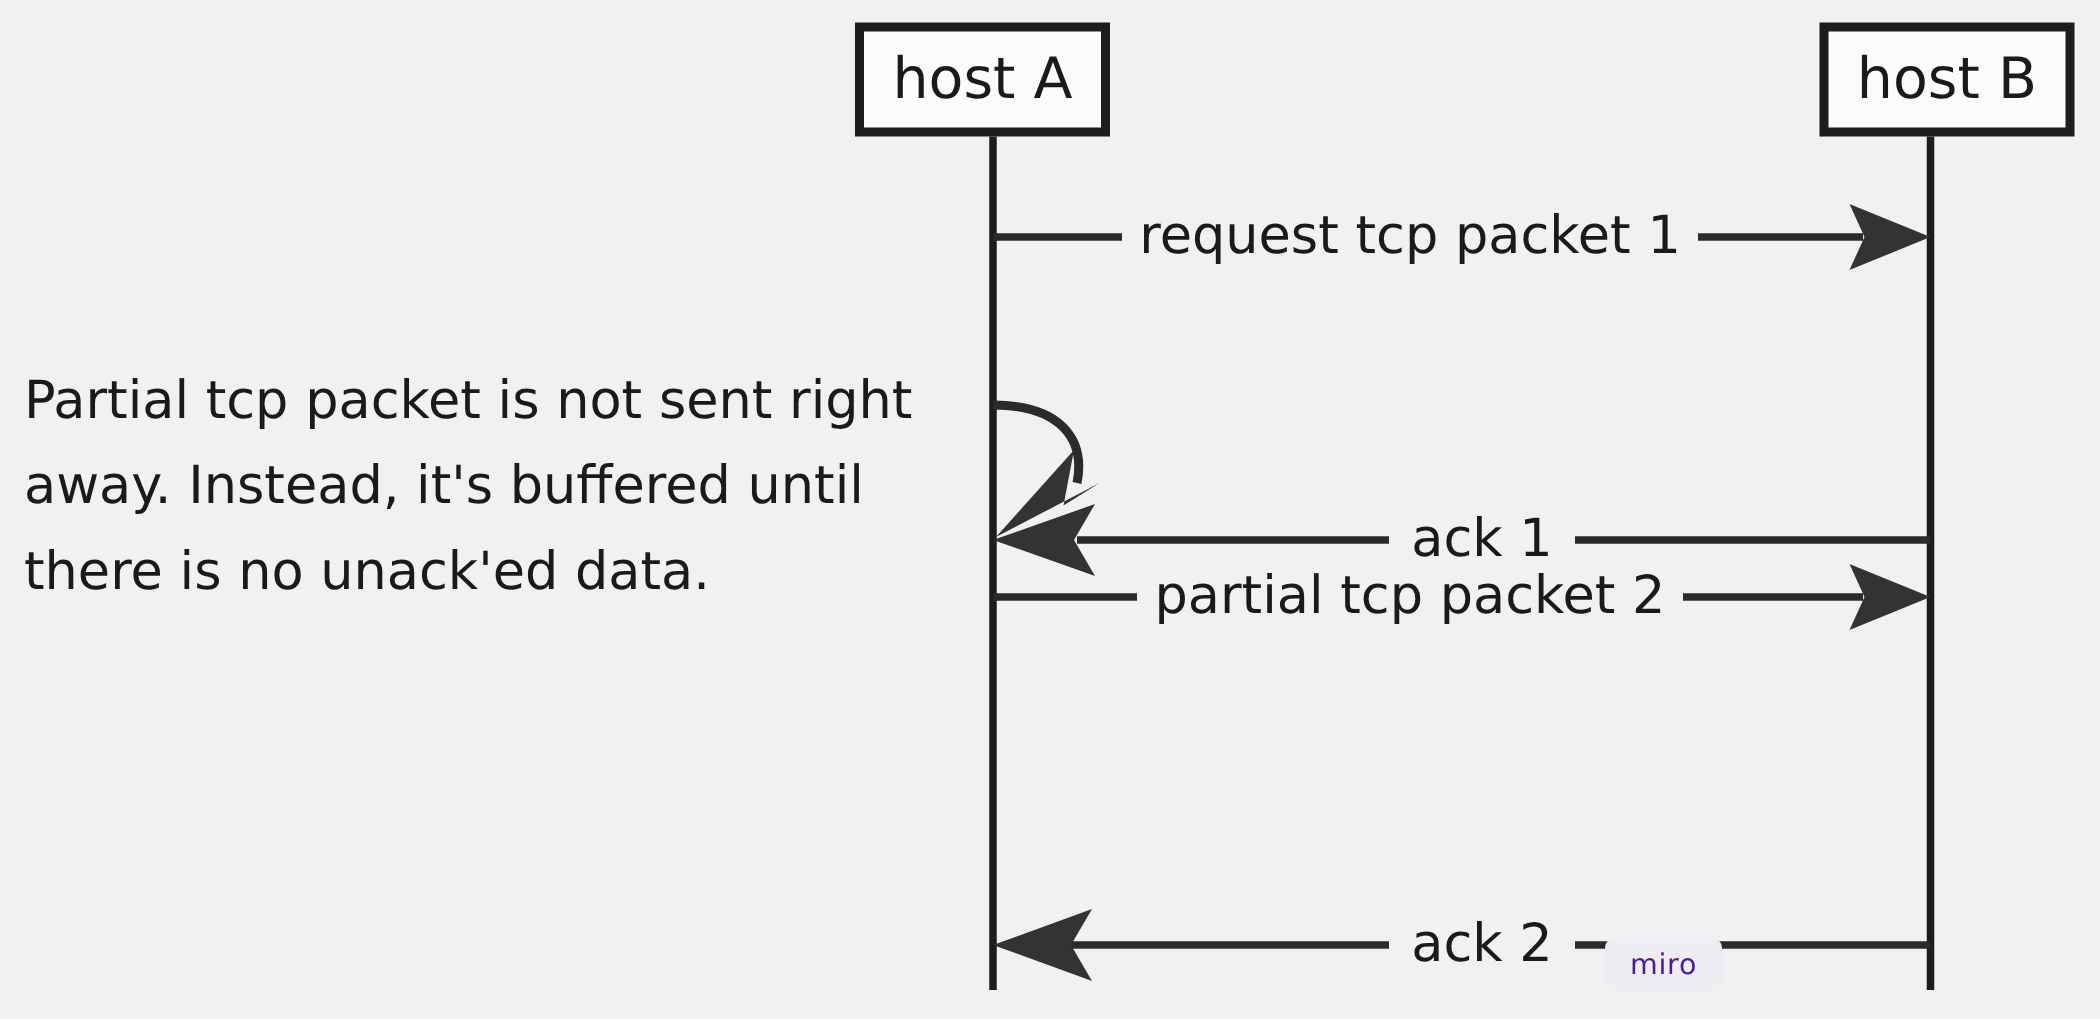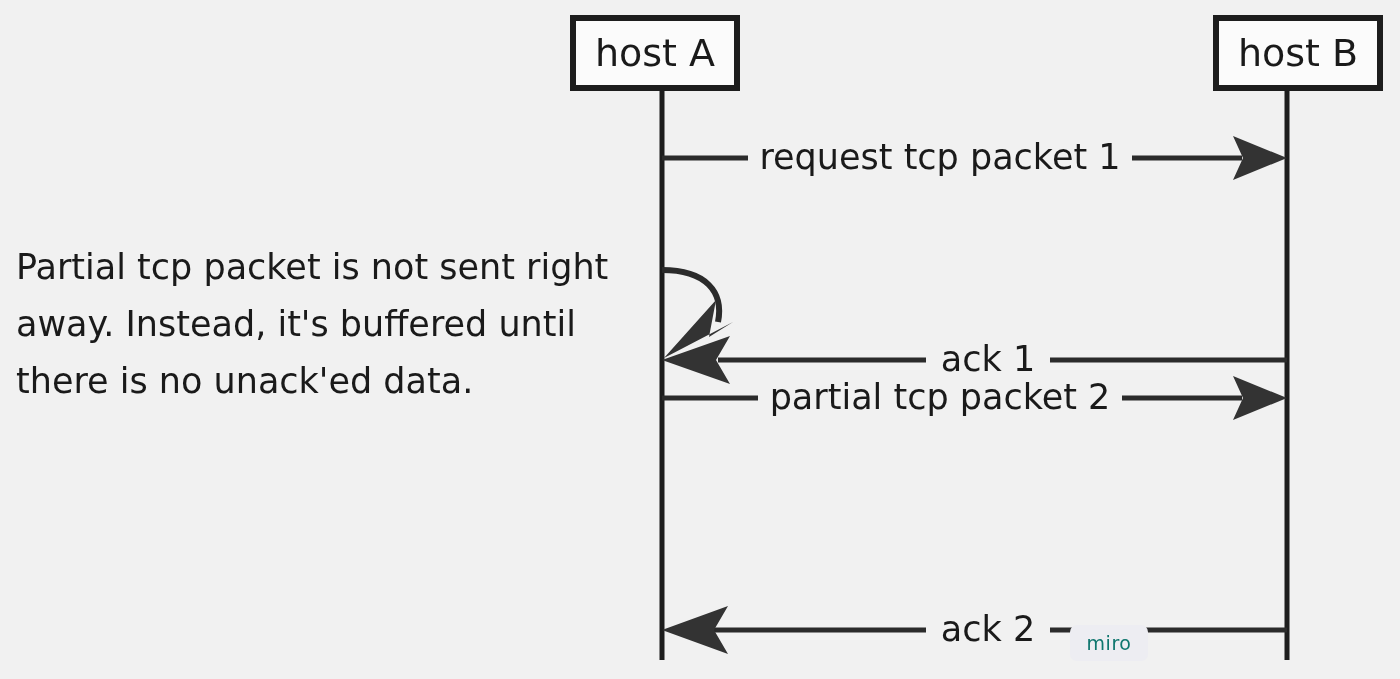--- a/index.html
+++ b/index.html
@@ -79,21 +79,21 @@
     background: #ededf2;
     border-radius: 7px;
     display: flex;
     align-items: center;
     justify-content: center;
   }
   #watermark .wm-text {
     font-family: "DejaVu Sans", sans-serif;
     font-size: 19px;
     letter-spacing: 0.5px;
-    color: #0f766e;
+    color: #4c1d95;
     user-select: none;
   }
 </style>
 </head>
 <body>
 
 <div id="stage">
 
   <svg id="diagram-svg" viewBox="0 0 1400 679">
 

